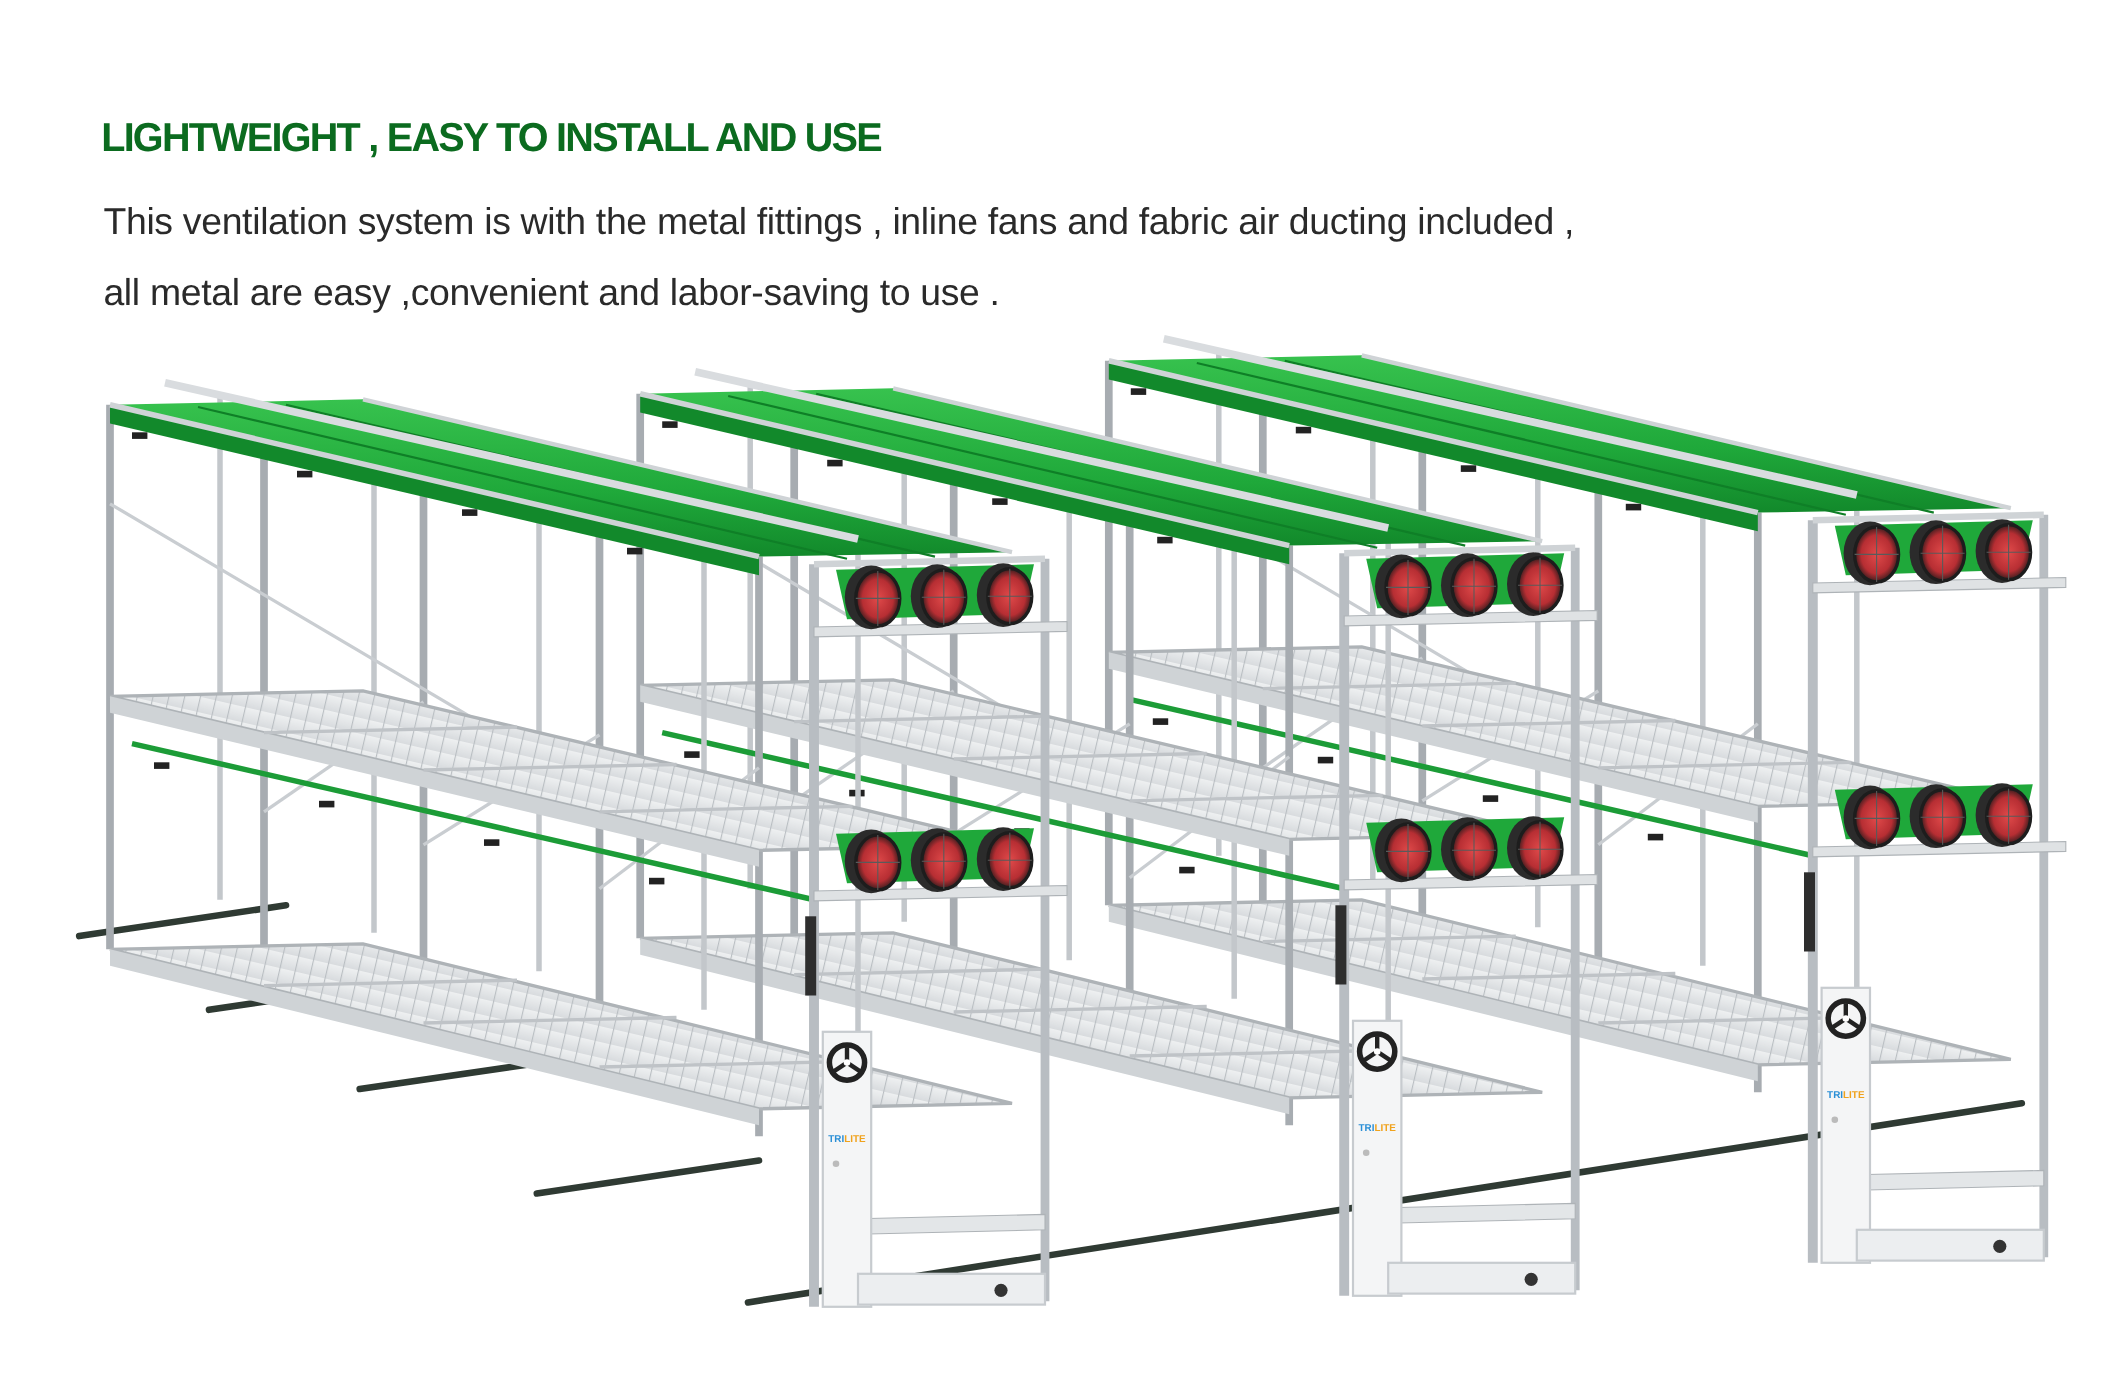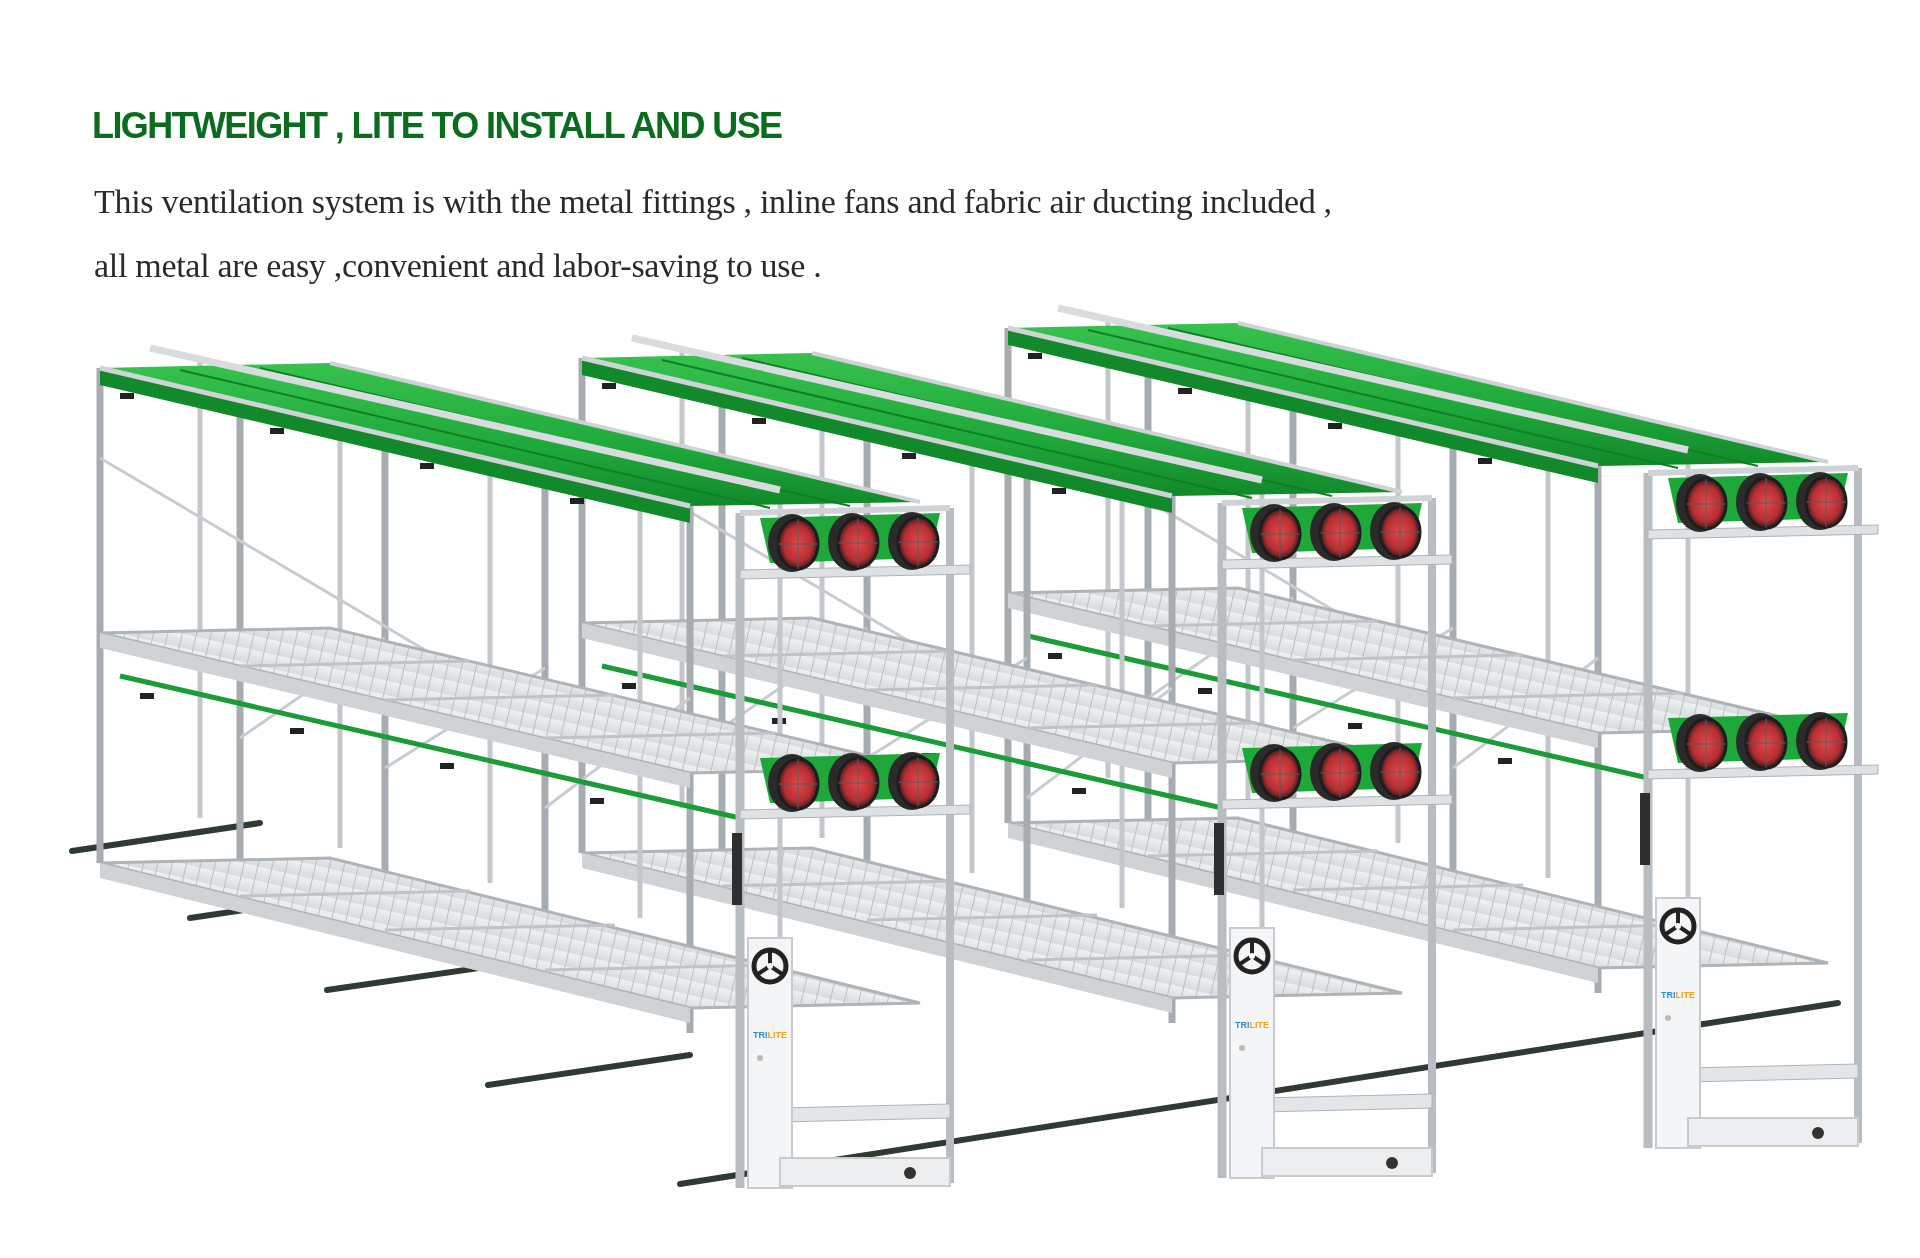--- a/index.html
+++ b/index.html
@@ -8,28 +8,28 @@
       position: absolute; left: 92px; top: 104px;
       font-family: "Liberation Sans", sans-serif; font-weight: bold;
       font-size: 36px; letter-spacing: -1.6px; color: #0b6b1f;
       transform: scaleY(1.02); transform-origin: left top; white-space: nowrap;
     }
     .body-text {
       position: absolute; left: 94px; top: 170px;
       font-family: "Liberation Sans", sans-serif; font-size: 34px; color: #2a2a2a;
       line-height: 64px; letter-spacing: -0.3px; white-space: nowrap;
     }
-    .body-text div { height: 64px; font-family: Liberation Serif, serif; }
+    .body-text div { height: 64px; }
     .scene { position: absolute; left: 0; top: 0; width: 1920px; height: 1258px; }
     .logo-text { font-family: "Liberation Sans", sans-serif; font-weight: bold; font-size: 9px; }
   </style>
 </head>
 <body>
 
-<div class="headline">LIGHTWEIGHT , LITE TO INSTALL AND USE</div>
+<div class="headline">LIGHTWEIGHT , EASY TO INSTALL AND USE</div>
 <div class="body-text">
   <div>This ventilation system is with the metal fittings , inline fans and fabric air ducting included ,</div>
   <div>all metal are easy ,convenient and labor-saving to use .</div>
 </div>
 
 <svg class="scene" viewBox="0 0 1920 1258" xmlns="http://www.w3.org/2000/svg">
   <defs>
     <linearGradient id="ductG" x1="0" y1="0" x2="0" y2="1">
       <stop offset="0" stop-color="#37c24e"></stop>
       <stop offset="0.6" stop-color="#1fa83a"></stop>

